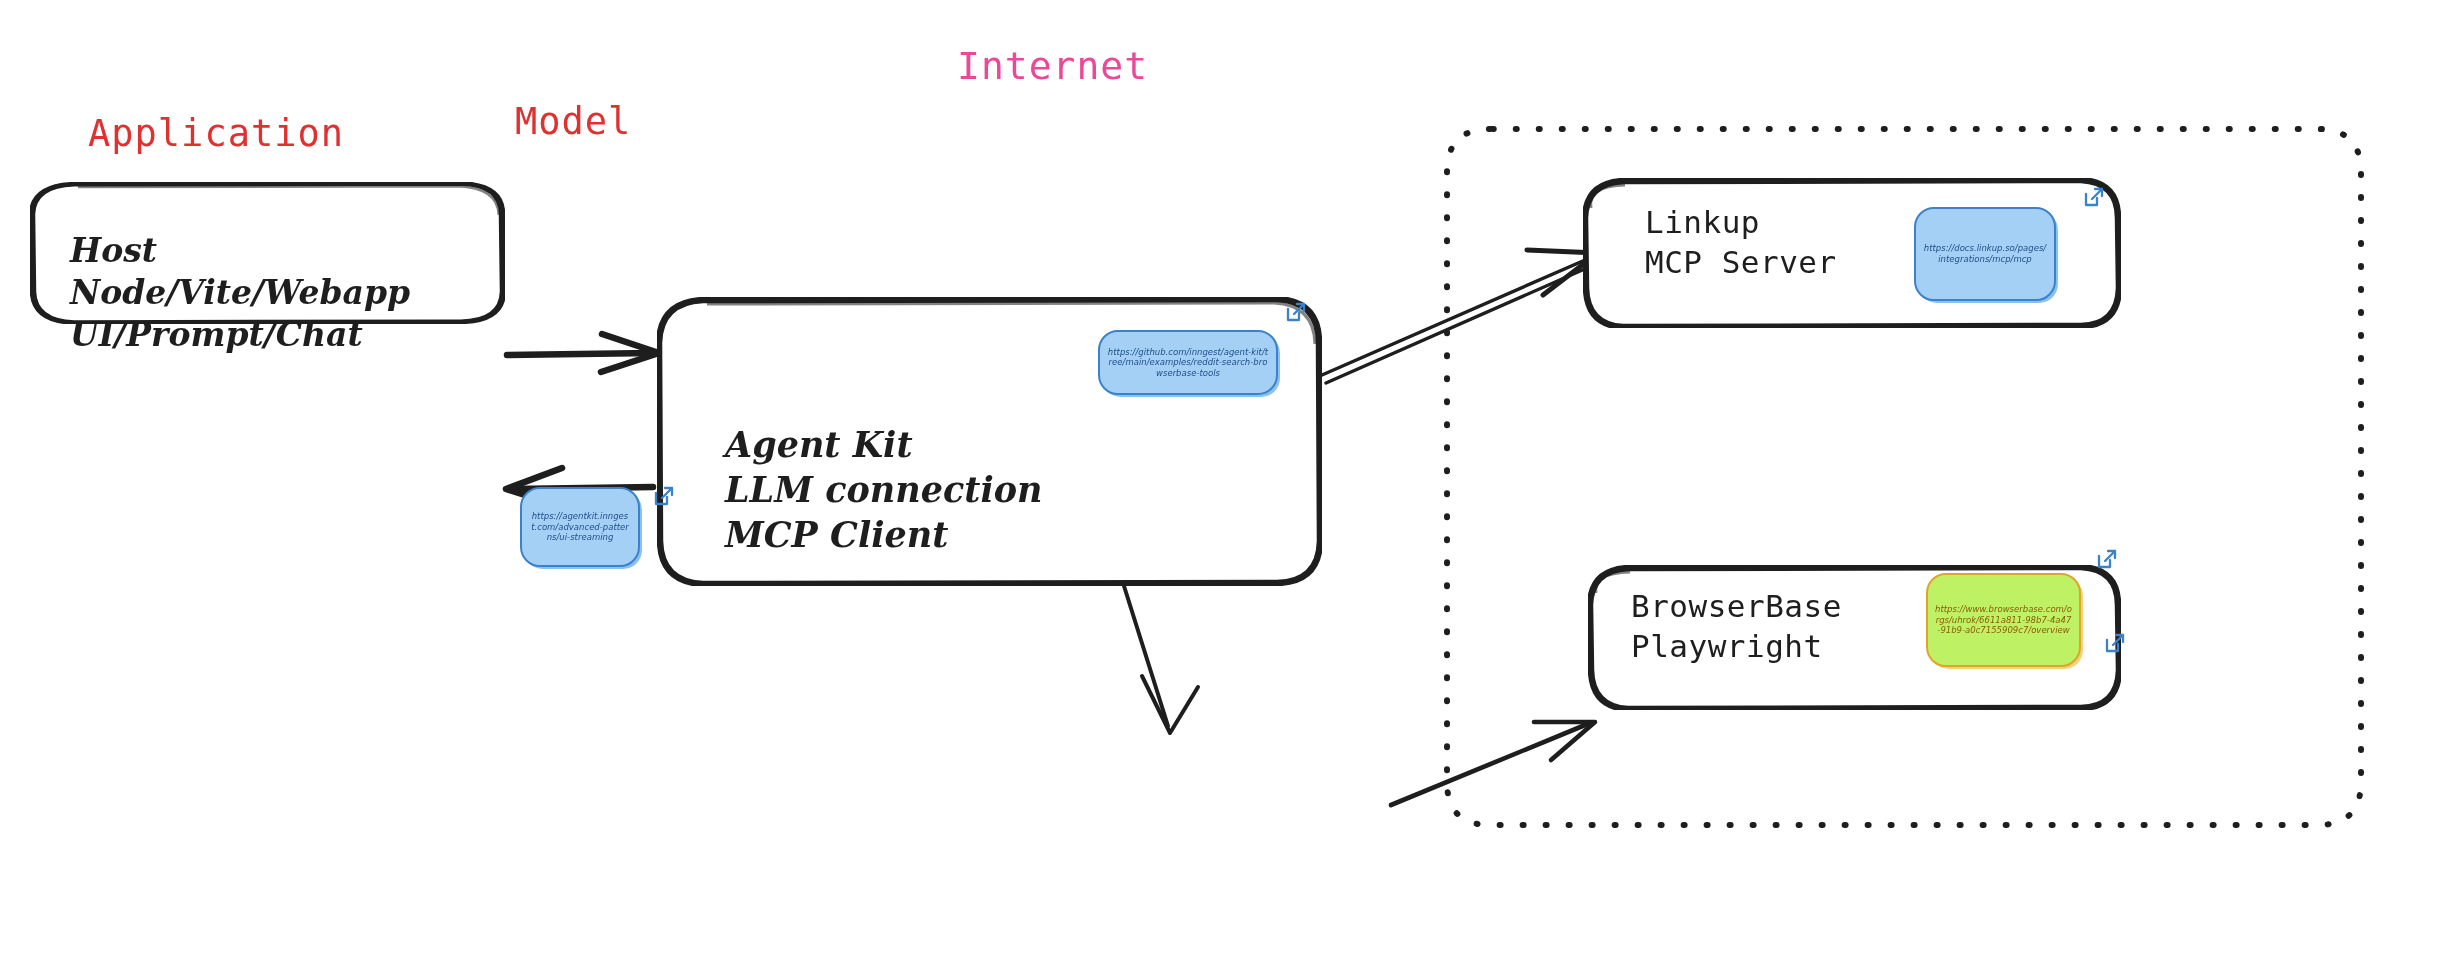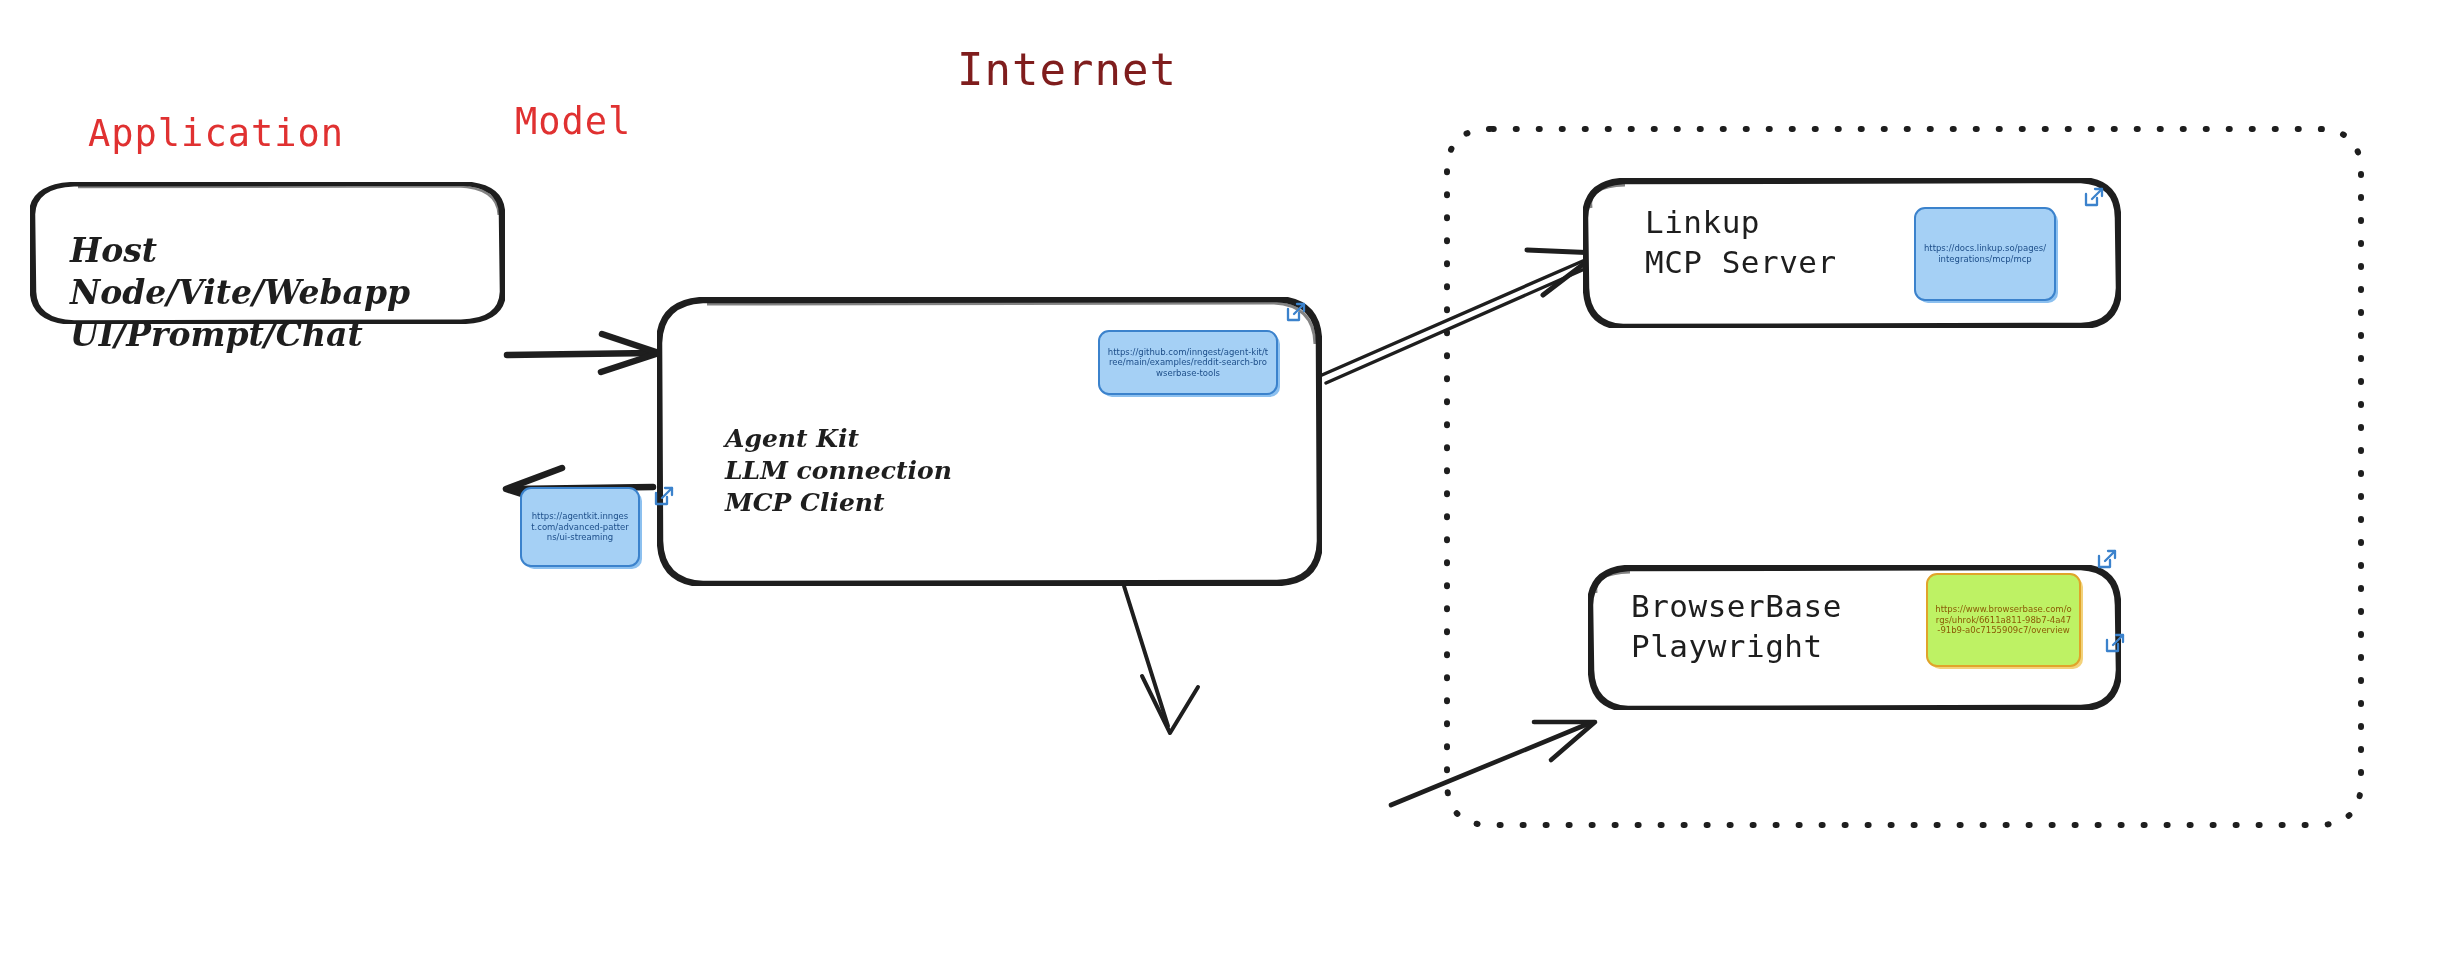--- a/index.html
+++ b/index.html
@@ -33,23 +33,23 @@
     color: #e03131;
     font-family: "DejaVu Sans Mono", monospace;
     font-size: 37px;
     font-weight: 400;
     letter-spacing: 1px;
     white-space: nowrap;
     z-index: 5;
   }
   .region-label {
     position: absolute;
-    color: #7f1d1d;
+    color: #ec4899;
     font-family: "DejaVu Sans Mono", monospace;
-    font-size: 44px;
+    font-size: 38px;
     letter-spacing: 1px;
     white-space: nowrap;
     z-index: 5;
   }
   
   .node {
     position: absolute;
     box-sizing: border-box;
     background: #ffffff;
     z-index: 4;
@@ -78,23 +78,24 @@
   }
   
   .sticky {
     position: absolute;
     box-sizing: border-box;
     display: flex;
     align-items: center;
     justify-content: flex-end;
     text-align: center;
     padding: 6px 7px;
-    border-radius: 11px;
+    border-radius: 20px;
     overflow: hidden;
     z-index: 6;
+    font-style: italic;
   }
   .sticky span {
     font-family: "DejaVu Sans", sans-serif;
     font-size: 8.5px;
     line-height: 1.25;
     word-break: break-all;
     display: block;
     width: 100%;
   }
   .sticky.blue {
@@ -163,21 +164,21 @@
     <div class="node-text script" style="left:40px; top:48px; font-size:33px;">Host
 Node/Vite/Webapp
 UI/Prompt/Chat</div>
   </div>
 
   <div class="node" style="left:657px; top:297px; width:665px; height:289px;">
     <svg class="node-frame" viewBox="0 0 665 289" preserveAspectRatio="none">
       <path d="M46 3 L620 2 Q662 4 662 46 L663 244 Q662 285 620 286 L46 287 Q4 285 3 244 L2 46 Q3 5 46 3 Z" fill="#ffffff" stroke="#1e1e1e" stroke-width="6.5" stroke-linejoin="round"></path>
       <path d="M50 7 L617 6 Q657 8 658 47" fill="none" stroke="#1e1e1e" stroke-width="3" opacity="0.55"></path>
     </svg>
-    <div class="node-text script" style="left:68px; top:126px; font-size:25px;">Agent Kit
+    <div class="node-text script" style="left:68px; top:126px; font-size:35px;">Agent Kit
 LLM connection
 MCP Client</div>
   </div>
 
 
   <div class="node" style="left:1583px; top:178px; width:538px; height:150px;">
     <svg class="node-frame" viewBox="0 0 538 150" preserveAspectRatio="none">
       <path d="M40 3 L498 2 Q535 4 535 40 L536 110 Q535 147 498 148 L40 149 Q4 147 3 110 L2 40 Q3 5 40 3 Z" fill="#ffffff" stroke="#1e1e1e" stroke-width="6.5" stroke-linejoin="round"></path>
       <path d="M8 30 Q4 8 42 7" fill="none" stroke="#1e1e1e" stroke-width="3" opacity="0.55"></path>
     </svg>

